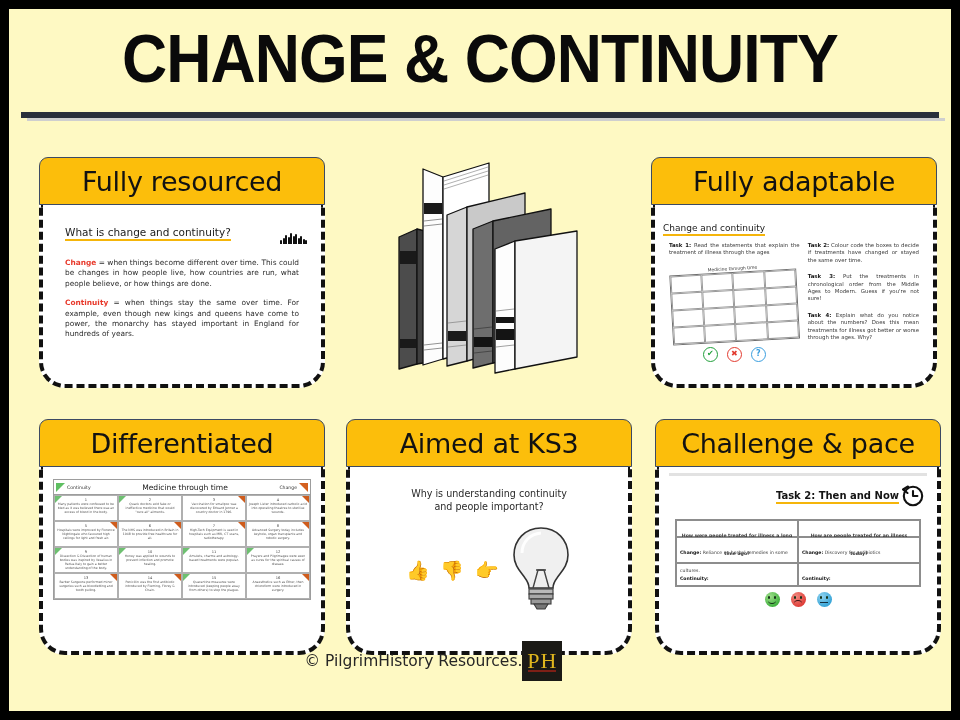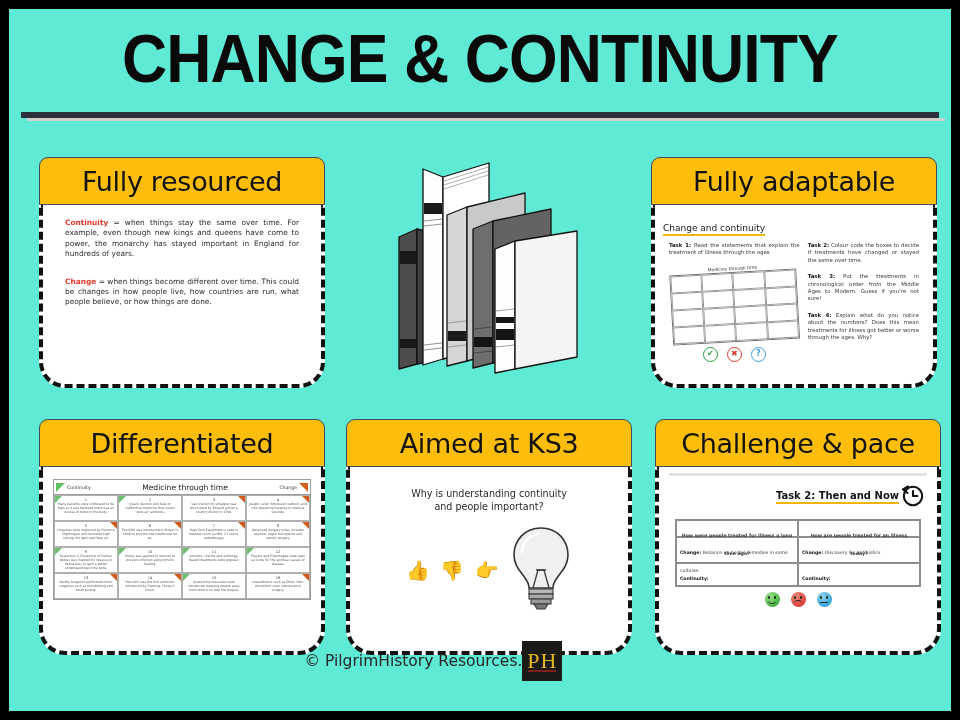--- a/index.html
+++ b/index.html
@@ -1,19 +1,19 @@
 <!DOCTYPE html>
 <html><head>
 <meta charset="utf-8">
 <style>
   html,body{margin:0;padding:0;background:#fff;}
   body{width:960px;height:720px;font-family:"Liberation Sans",sans-serif;overflow:hidden;}
 
   .page{position:relative;width:960px;height:720px;box-sizing:border-box;
-        border:9px solid #000;background:#5eead4;}
+        border:9px solid #000;background:#fef9c3;}
 
   
   .title-wrap{position:absolute;left:0;top:14px;width:942px;text-align:center;}
   .title{font-family:"Liberation Sans Narrow","Liberation Sans",sans-serif;
          font-weight:bold;font-size:68px;line-height:70px;color:#0a0a0a;
          letter-spacing:-1px;transform:scaleX(.92);transform-origin:50% 50%;}
   .divider{position:absolute;left:12px;top:103px;width:918px;height:6px;
            background:#2a303c;}
   .divider-shadow{position:absolute;left:18px;top:109px;width:918px;height:3px;
            background:#cfcfcf;}
@@ -154,25 +154,41 @@
   </div>
   <div class="divider"></div>
   <div class="divider-shadow"></div>
 
   <div class="card" style="left:30px;top:148px;">
     <div class="banner">
       <div class="banner-label">Fully resourced</div>
     </div>
     <div class="body">
       <div class="sheet">
+        <div class="ws-head">
+          <span class="ws-title">What is change and continuity?</span>
+          <span class="crowd">
+            <i style="height:4px"></i>
+              <i style="height:6px"></i>
+              <i style="height:9px"></i>
+              <i style="height:7px"></i>
+            <i style="height:11px"></i>
+              <i style="height:8px"></i>
+              <i style="height:10px"></i>
+              <i style="height:6px"></i>
+            <i style="height:8px"></i>
+              <i style="height:5px"></i>
+              <i style="height:4px"></i>
+          </span>
+        </div>
+        <div class="para first">
+          <span class="kw">Change</span><span> = when things become different over time. This could be changes in how people live, how countries are run, what people believe, or how things are done.</span>
+        </div>
         <div class="para">
           <span class="kw">Continuity</span><span> = when things stay the same over time. For example, even though new kings and queens have come to power, the monarchy has stayed important in England for hundreds of years.</span>
-        </div>
-        <div class="para first">
-          <span class="kw">Change</span><span> = when things become different over time. This could be changes in how people live, how countries are run, what people believe, or how things are done.</span>
         </div>
       </div>
     </div>
   </div>
 
   <div class="books">
     <svg viewBox="0 0 300 215" width="300" height="215">
       <g stroke="#111" stroke-width="1.3" stroke-linejoin="round">
 
         <polygon points="60,78 78,70 78,205 60,210" fill="#4c4c4c"></polygon>

